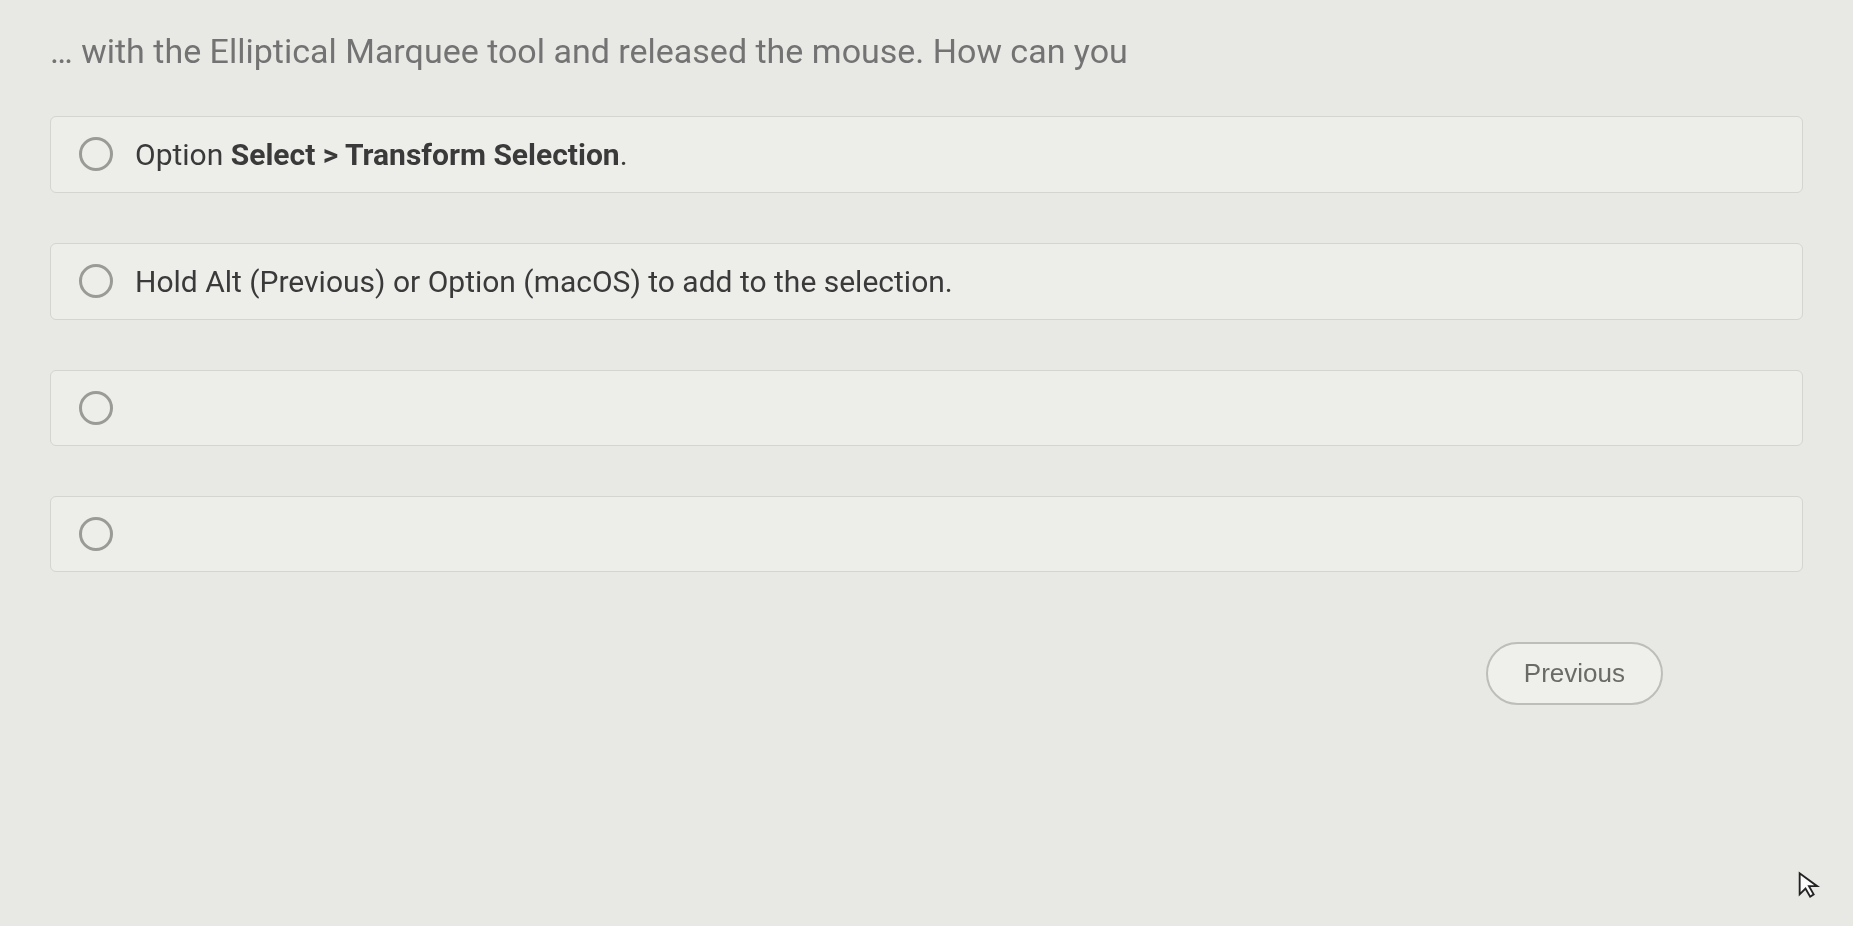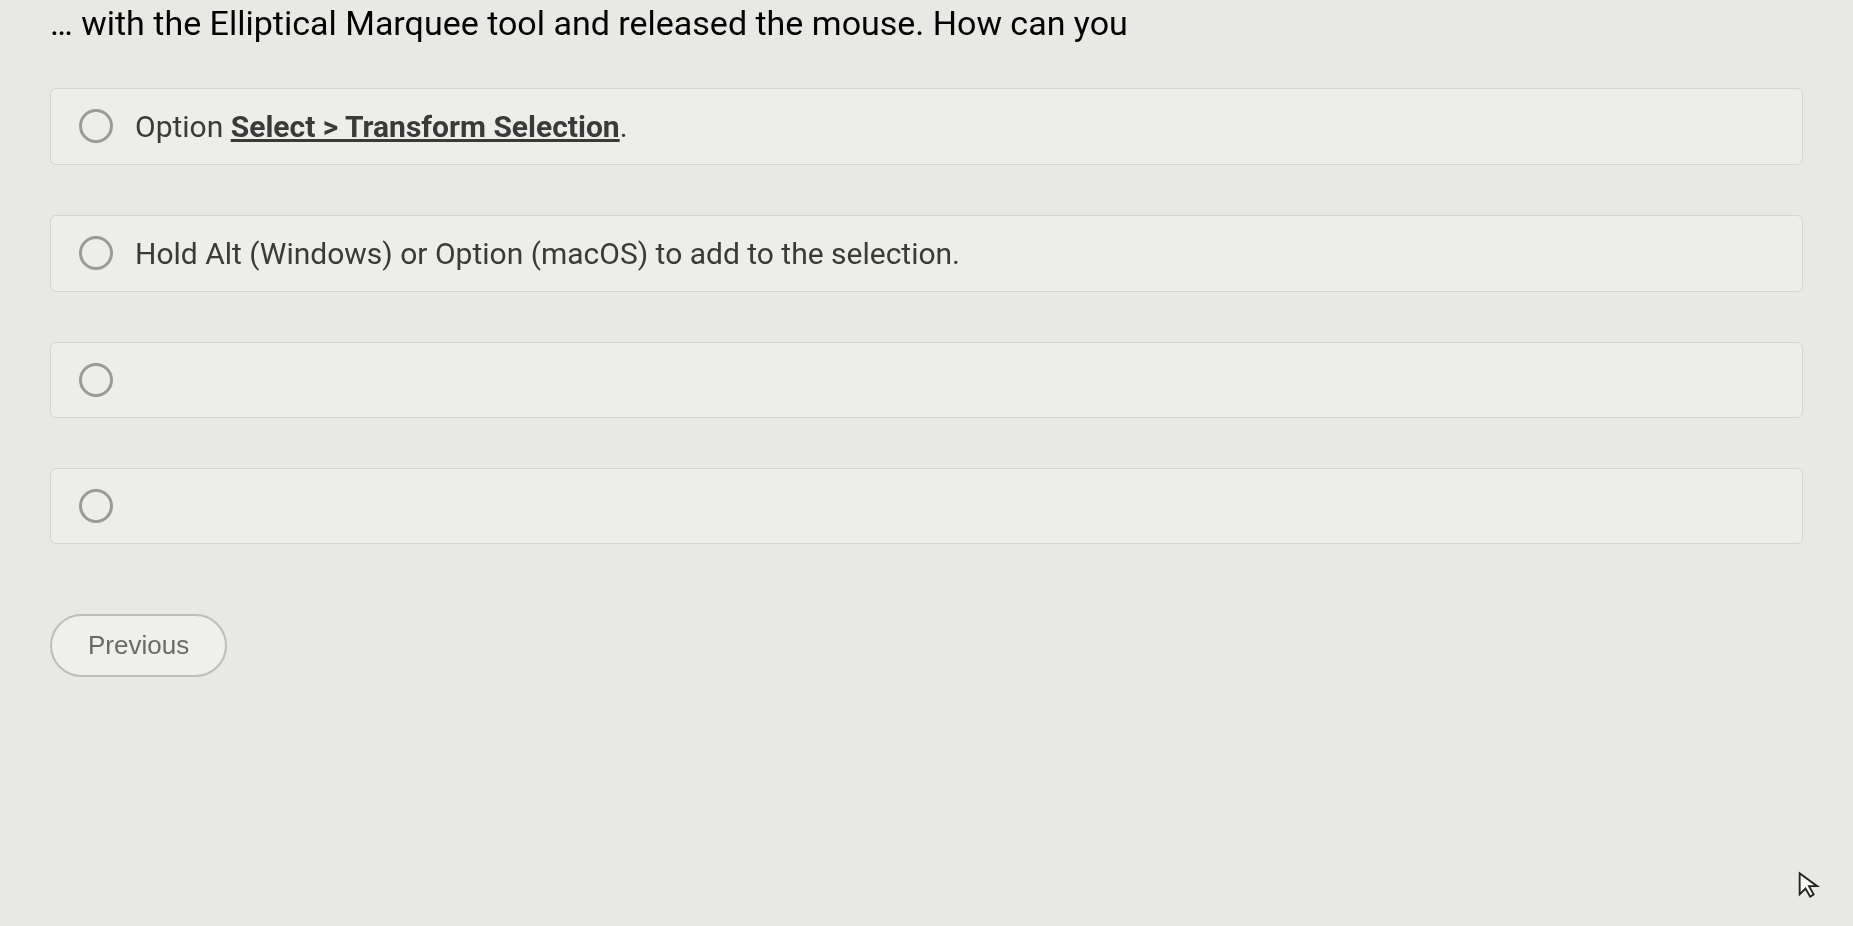--- a/index.html
+++ b/index.html
@@ -7,24 +7,25 @@
     font-family: -apple-system, BlinkMacSystemFont, "Segoe UI", Roboto, Arial, sans-serif;
     background: #e8e8e4;
     color: #333;
     width: 1853px;
     height: 926px;
     overflow: hidden;
     padding: 0 50px;
   }
   .question {
     font-size: 34px;
-    color: #000000;
+    color: #737373;
     line-height: 1.4;
     margin-bottom: 40px;
     padding-top: 0;
+    margin-top: 28px;
   }
   .options {
     display: flex;
     flex-direction: column;
     gap: 50px;
     margin-top: 40px;
   }
   .option {
     display: flex;
     align-items: center;
@@ -40,24 +41,24 @@
     height: 34px;
     min-width: 34px;
     border: 3px solid #9a9a96;
     border-radius: 50%;
     background: transparent;
   }
   .option-text {
     font-size: 30px;
     color: #3a3a3a;
   }
-  .option-text .bold { font-weight: 700; text-decoration: underline; }
+  .option-text .bold { font-weight: 700; }
   .nav {
     display: flex;
-    justify-content: space-between;
+    justify-content: flex-end;
     gap: 20px;
     margin-top: 70px;
     padding-right: 140px;
   }
   .btn {
     padding: 14px 36px;
     border-radius: 999px;
     font-size: 26px;
     cursor: pointer;
     border: 2px solid #bdbdb9;
@@ -89,21 +90,21 @@
 
   <label class="option">
     <span class="radio"></span>
     <span class="option-text">
       <span>Option </span><span class="bold">Select &gt; Transform Selection</span><span>.</span>
     </span>
   </label>
 
   <label class="option">
     <span class="radio"></span>
-    <span class="option-text">Hold Alt (Windows) or Option (macOS) to add to the selection.</span>
+    <span class="option-text">Hold Alt (Previous) or Option (macOS) to add to the selection.</span>
   </label>
 
   <label class="option">
     <span class="radio"></span>
   </label>
 
   <label class="option">
     <span class="radio"></span>
   </label>
 

